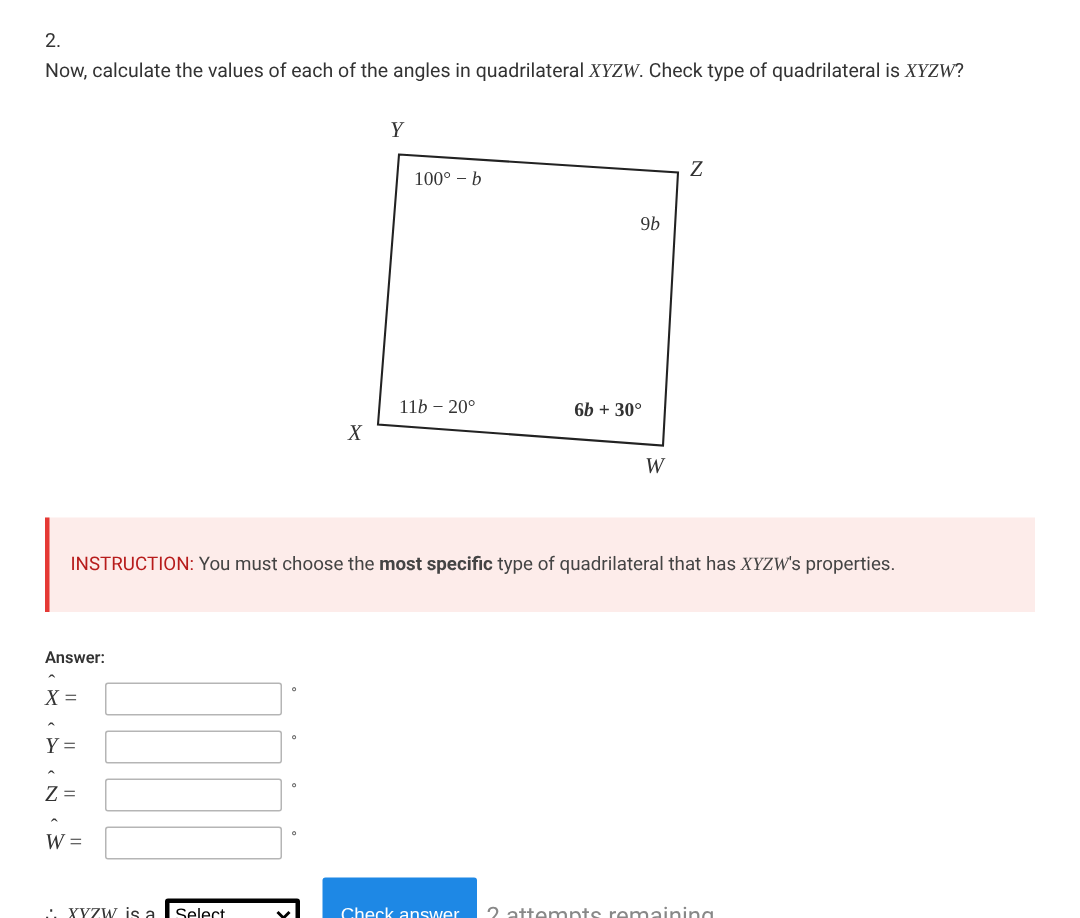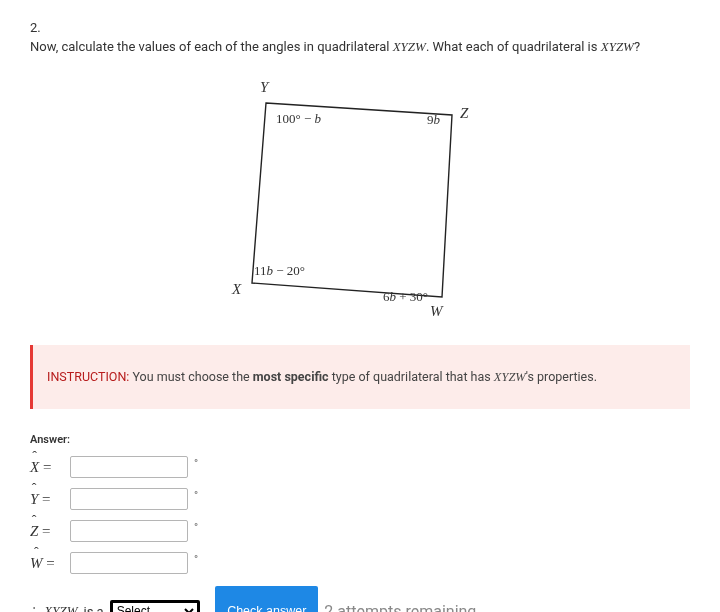--- a/index.html
+++ b/index.html
@@ -72,43 +72,43 @@
   }
   .attempts { color: #888; font-size: 16px; }
   .therefore { font-family: "Times New Roman", serif; font-style: normal; }
 </style>
 </head>
 <body>
 
 <div class="question-num">2.</div>
 
 <div class="prompt">
-  <span>Now, calculate the values of each of the angles in quadrilateral </span><span class="mathvar">XYZW</span><span>. What each of quadrilateral is </span><span class="mathvar">XYZW</span><span>?</span>
+  <span>Now, calculate the values of each of the angles in quadrilateral </span><span class="mathvar">XYZW</span><span>. Check type of quadrilateral is </span><span class="mathvar">XYZW</span><span>?</span>
 </div>
 
 <div class="diagram-wrap">
   <div class="diagram">
     <svg width="260" height="260" viewBox="0 0 260 260">
       <polygon points="36,38 222,50 212,232 22,218" fill="none" stroke="#222" stroke-width="1.4"></polygon>
     </svg>
     <div class="vlabel" style="left:30px; top:14px; font-style:italic;">Y</div>
     <div class="vlabel" style="left:230px; top:40px; font-style:italic;">Z</div>
     <div class="vlabel" style="left:2px; top:216px; font-style:italic;">X</div>
     <div class="vlabel" style="left:200px; top:238px; font-style:italic;">W</div>
 
     <div class="alabel" style="left:46px; top:46px;">
       <span class="mathup">100° − </span><span class="mathvar">b</span>
     </div>
-    <div class="alabel" style="right:50px; top:47px;">
+    <div class="alabel" style="right:50px; top:76px;">
       <span class="mathup">9</span><span class="mathvar">b</span>
     </div>
-    <div class="alabel" style="left:24px; top:198px;">
+    <div class="alabel" style="left:36px; top:198px;">
       <span class="mathup">11</span><span class="mathvar">b</span><span class="mathup"> − 20°</span>
     </div>
-    <div class="alabel" style="right:62px; top:224px;">
+    <div class="alabel" style="right:62px; top:200px;font-weight:bold;">
       <span class="mathup">6</span><span class="mathvar">b</span><span class="mathup"> + 30°</span>
     </div>
   </div>
 </div>
 
 <div class="instruction">
   <span style="color:#b71c1c;">INSTRUCTION:</span><span> You must choose the </span><b>most specific</b><span> type of quadrilateral that has </span><span class="mathvar">XYZW</span><span>'s properties.</span>
 </div>
 
 <div class="answer-head">Answer:</div>

